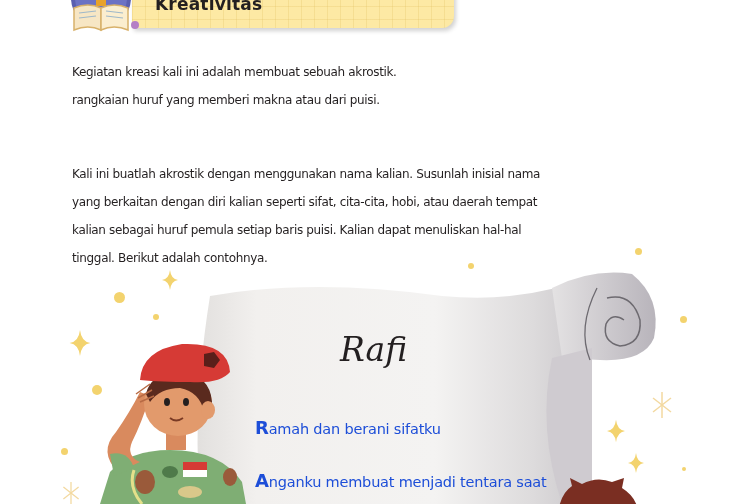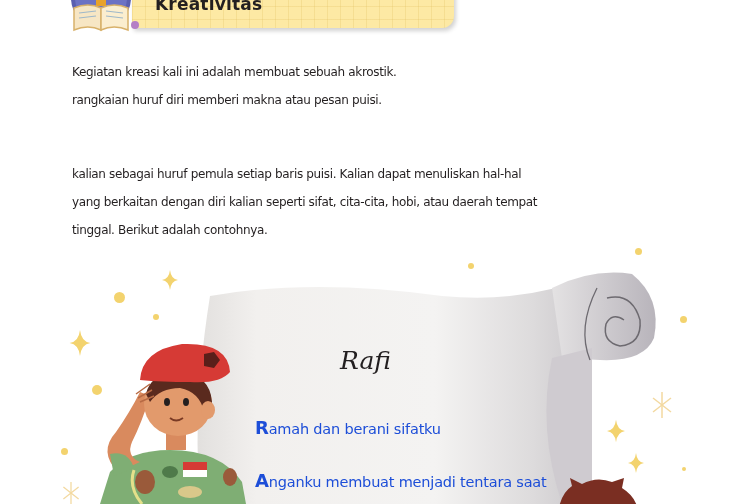--- a/index.html
+++ b/index.html
@@ -36,22 +36,22 @@
     font-family: "DejaVu Sans", sans-serif; font-size: 12px;
     line-height: 28px; color: #231f20; letter-spacing: -0.35px;
   }
   .para .line { display: block; white-space: nowrap; }
   .p1 { top: 58px; }
   .p2 { top: 160px; }
 
   
   .scroll { position: absolute; left: 192px; top: 268px; width: 470px; height: 236px; }
   .scroll-name {
-    position: absolute; left: 340px; top: 346px;
-    font-family: "DejaVu Serif", serif; font-style: italic; font-size: 25px; color: #231f20;
+    position: absolute; left: 340px; top: 330px;
+    font-family: "DejaVu Serif", serif; font-style: italic; font-size: 33px; color: #231f20;
   }
   .poem-line {
     position: absolute; left: 255px;
     font-family: "DejaVu Sans", sans-serif; font-size: 14.5px; color: #1d4ed8; white-space: nowrap;
     letter-spacing: -0.2px;
   }
   .poem-line .initial { font-weight: bold; font-size: 18px; }
   .pl1 { top: 417px; }
   .pl2 { top: 470px; }
 
@@ -77,26 +77,27 @@
     <line x1="11" y1="35" x2="28" y2="33" stroke="#9fb8c9" stroke-width="1.2"></line>
     <line x1="11" y1="40" x2="28" y2="38" stroke="#9fb8c9" stroke-width="1.2"></line>
     <line x1="38" y1="33" x2="55" y2="35" stroke="#9fb8c9" stroke-width="1.2"></line>
     <line x1="38" y1="38" x2="55" y2="40" stroke="#9fb8c9" stroke-width="1.2"></line>
   </svg>
 </div>
 <div class="banner-title">Kreativitas</div>
 
 <div class="para p1">
   <span class="line">Kegiatan kreasi kali ini adalah membuat sebuah akrostik.</span>
-  <span class="line">rangkaian huruf diri memberi makna atau pesan puisi.</span>
+  <span class="line">rangkaian huruf yang memberi makna atau dari puisi.</span>
 </div>
 
 <div class="para p2">
+  <span class="line">Kali ini buatlah akrostik dengan menggunakan nama kalian. Susunlah inisial nama</span>
+  <span class="line">yang berkaitan dengan diri kalian seperti sifat, cita-cita, hobi, atau daerah tempat</span>
   <span class="line">kalian sebagai huruf pemula setiap baris puisi. Kalian dapat menuliskan hal-hal</span>
-  <span class="line">yang berkaitan dengan diri kalian seperti sifat, cita-cita, hobi, atau daerah tempat</span>
   <span class="line">tinggal. Berikut adalah contohnya.</span>
 </div>
 
 <div class="dot" style="left:468px;top:263px;width:6px;height:6px;"></div>
 <div class="dot" style="left:635px;top:248px;width:7px;height:7px;"></div>
 <div class="dot" style="left:680px;top:316px;width:7px;height:7px;"></div>
 <div class="dot" style="left:114px;top:292px;width:11px;height:11px;"></div>
 <div class="dot" style="left:153px;top:314px;width:6px;height:6px;"></div>
 <div class="dot" style="left:92px;top:385px;width:10px;height:10px;"></div>
 <div class="dot" style="left:61px;top:448px;width:7px;height:7px;"></div>

